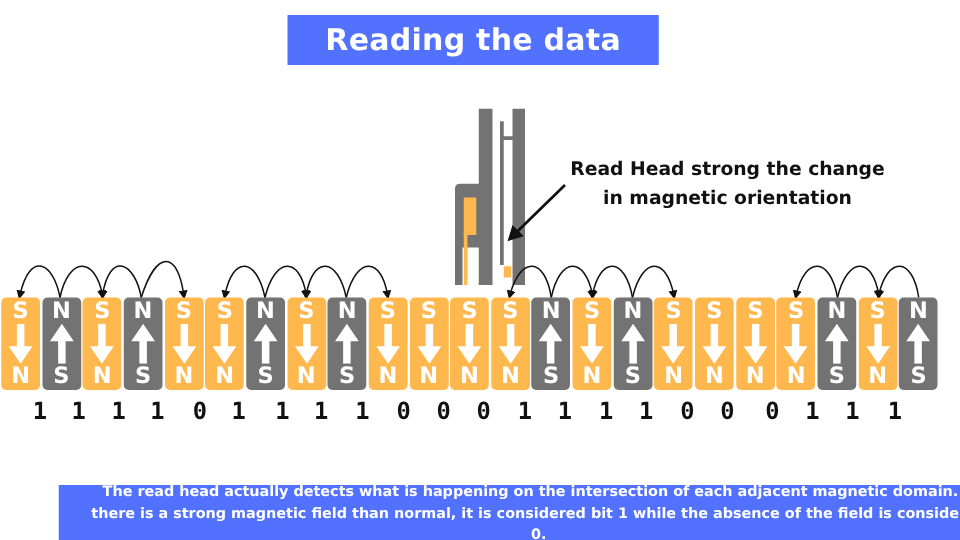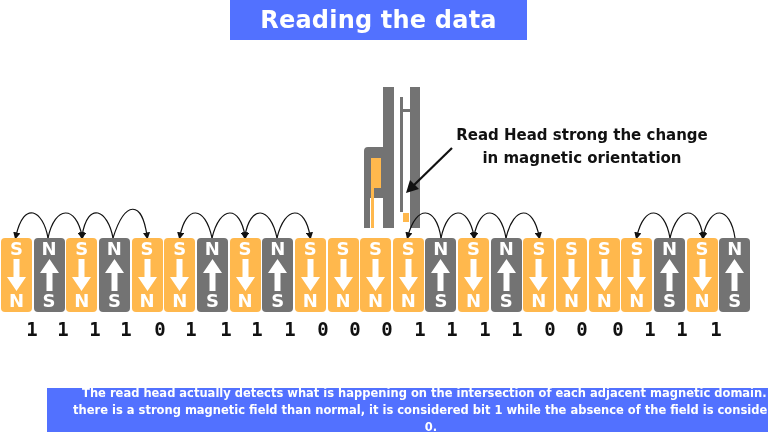--- a/index.html
+++ b/index.html
@@ -2,21 +2,21 @@
 <html><head>
 <meta charset="utf-8">
 <style>
   html, body { margin: 0; padding: 0; }
   body {
     width: 768px; height: 432px; position: relative; overflow: hidden;
     background: #ffffff;
     font-family: "DejaVu Sans", "Liberation Sans", sans-serif;
   }
   .title-box {
-    position: absolute; left: 230px; top: 0; width: 297px; height: 40px;
+    position: absolute; left: 230px; top: 12px; width: 297px; height: 40px;
     background: #5271ff; color: #ffffff;
     display: flex; align-items: center; justify-content: center;
     font-weight: bold; font-size: 24px; letter-spacing: 0.2px;
   }
   .head-label {
     position: absolute; left: 452px; top: 124px; width: 260px;
     text-align: center; font-weight: bold; font-size: 15px; line-height: 23px; color: #111111;
   }
   .tape { position: absolute; left: 0; top: 238px; width: 768px; height: 76px; }
   .domain {

